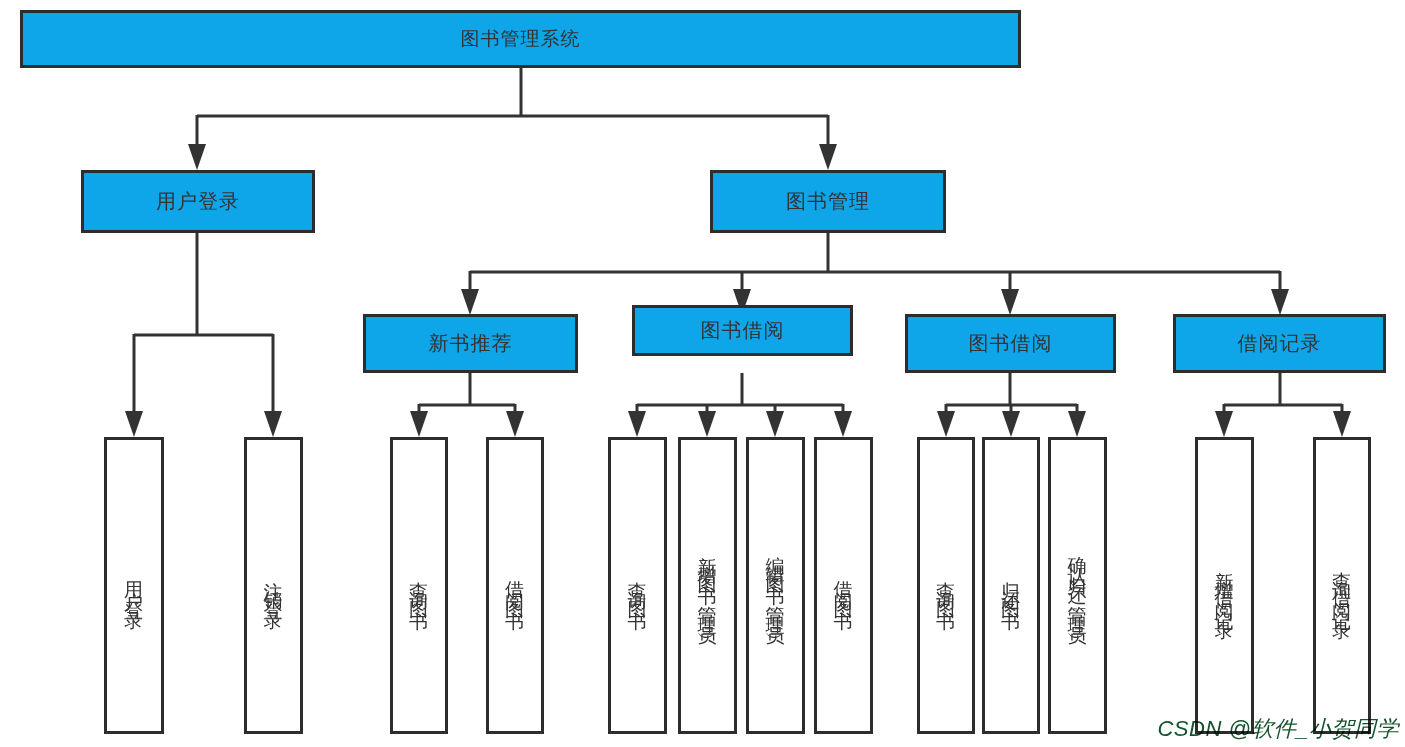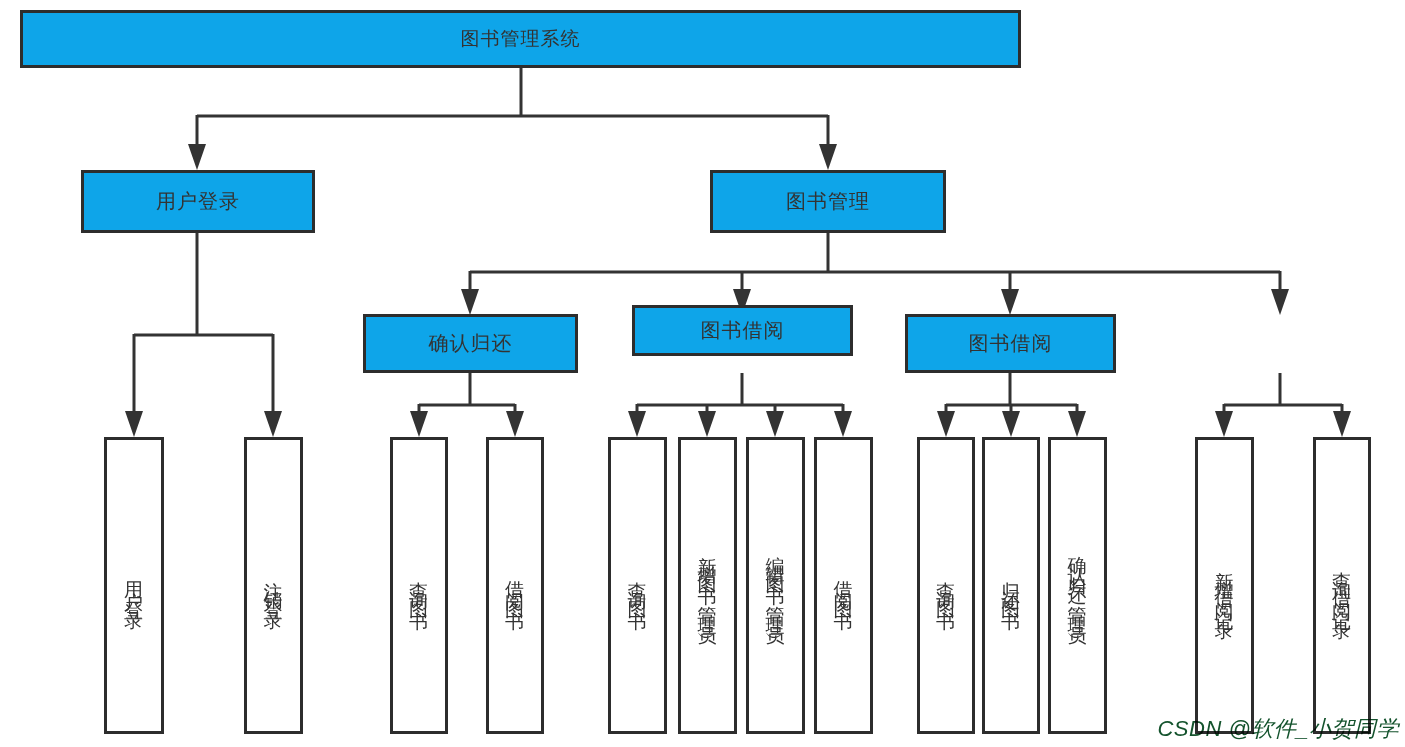--- a/index.html
+++ b/index.html
@@ -139,23 +139,24 @@
       <polygon points="1215,411 1233,411 1224,437"></polygon>
       <polygon points="1333,411 1351,411 1342,437"></polygon>
     </g>
   </svg>
 
   <div class="node root" style="left:20px; top:10px; width:1001px; height:58px;">图书管理系统</div>
 
   <div class="node" style="left:81px; top:170px; width:234px; height:63px;">用户登录</div>
   <div class="node" style="left:710px; top:170px; width:236px; height:63px;font-family:Liberation Serif, serif;">图书管理</div>
 
-  <div class="node" style="left:363px; top:314px; width:215px; height:59px;">确认归还</div>
+  <div class="node" style="left:363px; top:314px; width:215px; height:59px;">新书推荐</div>
   <div class="node" style="left:632px; top:305px; width:221px; height:51px;">图书借阅</div>
   <div class="node" style="left:905px; top:314px; width:211px; height:59px;">图书借阅</div>
+  <div class="node" style="left:1173px; top:314px; width:213px; height:59px;">借阅记录</div>
 
   <div class="vnode" style="left:104px; top:437px; width:60px; height:297px;">用户登录</div>
   <div class="vnode" style="left:244px; top:437px; width:59px; height:297px;">注销登录</div>
 
   <div class="vnode" style="left:390px; top:437px; width:58px; height:297px;">查询图书</div>
   <div class="vnode" style="left:486px; top:437px; width:58px; height:297px;">借阅图书</div>
 
   <div class="vnode" style="left:608px; top:437px; width:59px; height:297px;">查询图书</div>
   <div class="vnode" style="left:678px; top:437px; width:59px; height:297px;">新增图书（管理员）</div>
   <div class="vnode" style="left:746px; top:437px; width:59px; height:297px;">编辑图书（管理员）</div>

